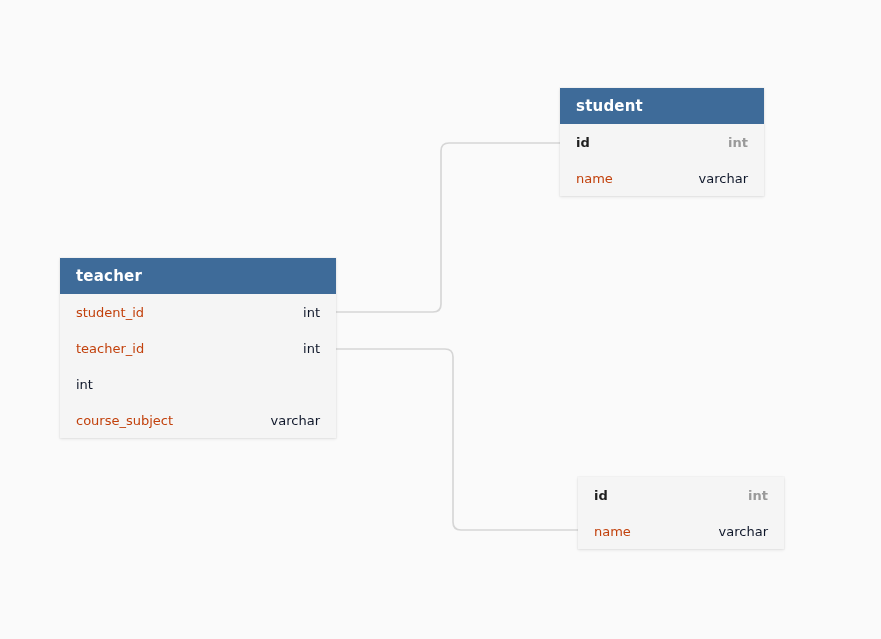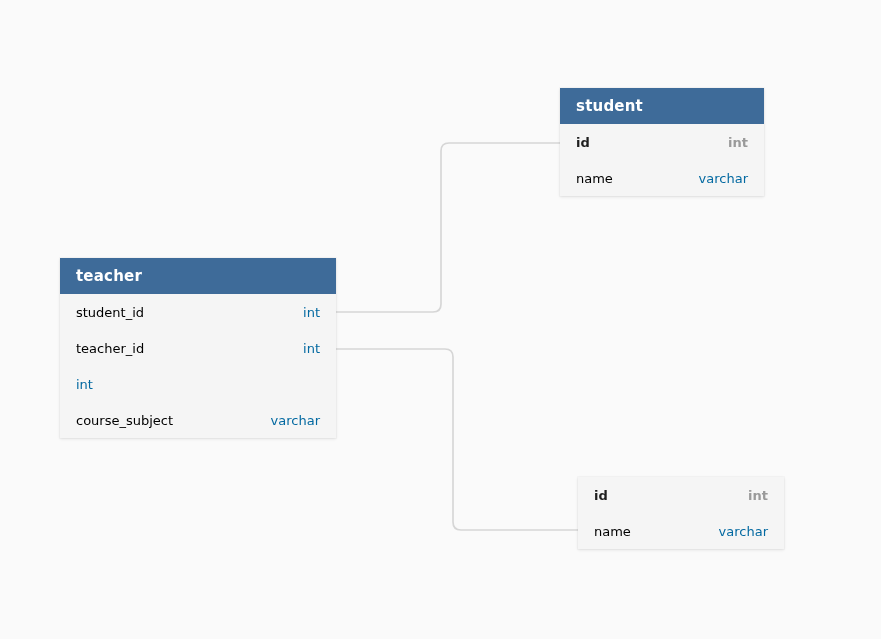--- a/index.html
+++ b/index.html
@@ -40,22 +40,22 @@
   }
   .db-table .trow {
     height: 36px;
     display: flex;
     align-items: center;
     justify-content: space-between;
     padding: 0 16px;
     box-sizing: border-box;
     font-size: 13px;
   }
-  .db-table .trow .fname { color: #000000; }
-  .db-table .trow .ftype { color: #0369a1; }
+  .db-table .trow .fname { color: #c2410c; }
+  .db-table .trow .ftype { color: #0f172a; }
   .db-table .trow.pk .fname { color: #1f1f1f; font-weight: 700; }
   .db-table .trow.pk .ftype { color: #9a9a9a; font-weight: 700; }
 
   #table-student { left: 560px; top: 88px;  width: 204px; }
   #table-course  { left: 60px;  top: 258px; width: 276px; }
   #table-teacher { left: 578px; top: 477px; width: 206px; }
 </style>
 </head>
 <body>
 

